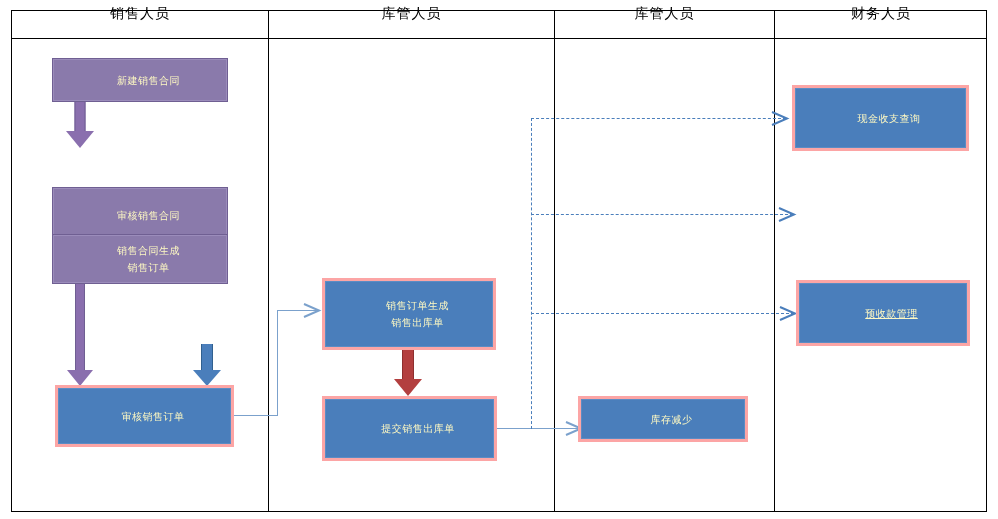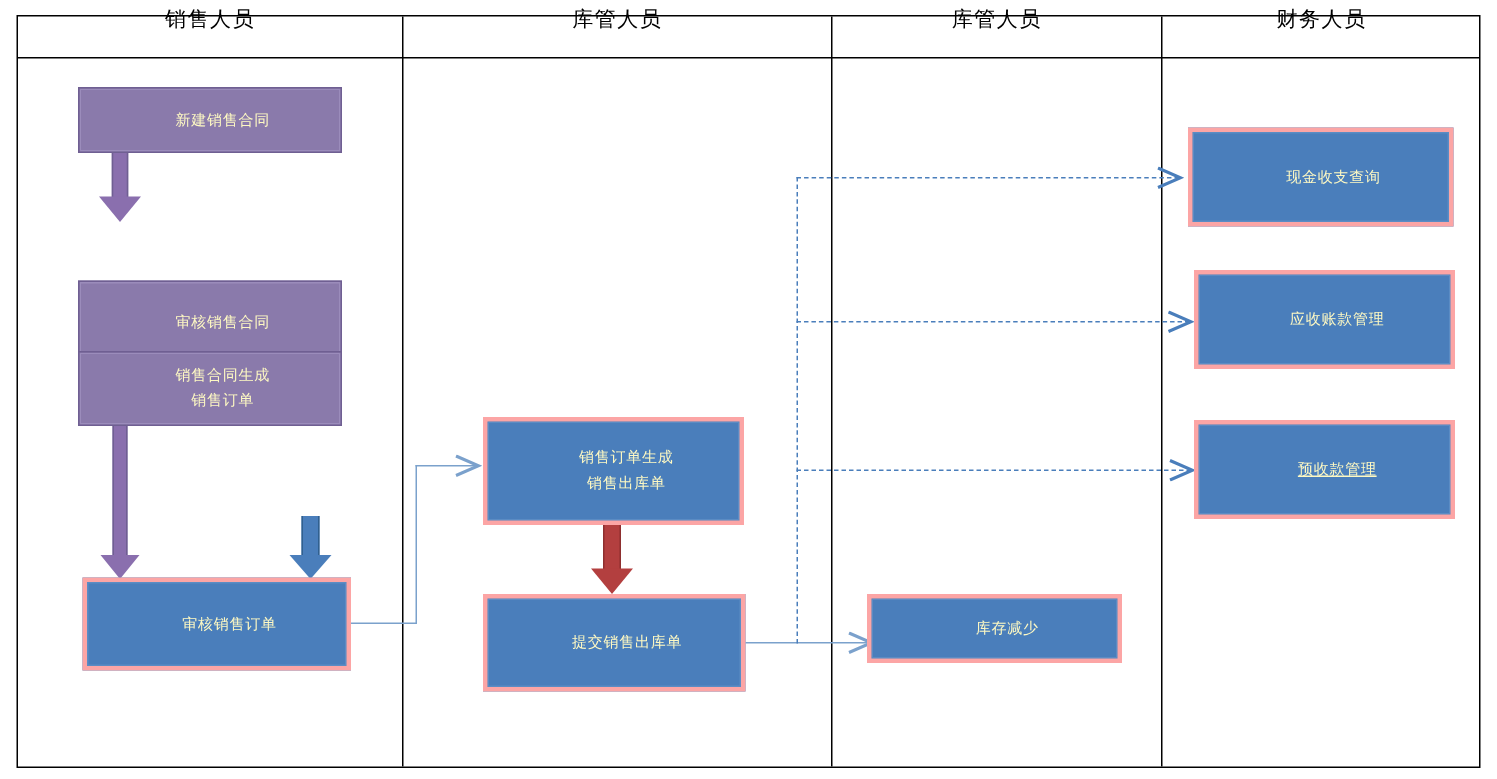--- a/index.html
+++ b/index.html
@@ -202,17 +202,16 @@
 
   <div class="node blue" style="left:322px; top:278px; width:174px; height:72px;">销售订单生成
 销售出库单</div>
 
   <div class="node blue" style="left:322px; top:396px; width:175px; height:65px;">提交销售出库单</div>
 
   <div class="node blue" style="left:578px; top:396px; width:170px; height:46px;">库存减少</div>
 
   <div class="node blue" style="left:792px; top:85px;  width:177px; height:66px;">现金收支查询</div>
 
-  <div class="node blue" style="left:796px; top:180px; width:174px; height:66px;">应收账款管理</div>
 
   <div class="node blue" style="left:796px; top:280px; width:174px; height:66px;text-decoration:underline;">预收款管理</div>
 
 </div>
 
 </body></html>

